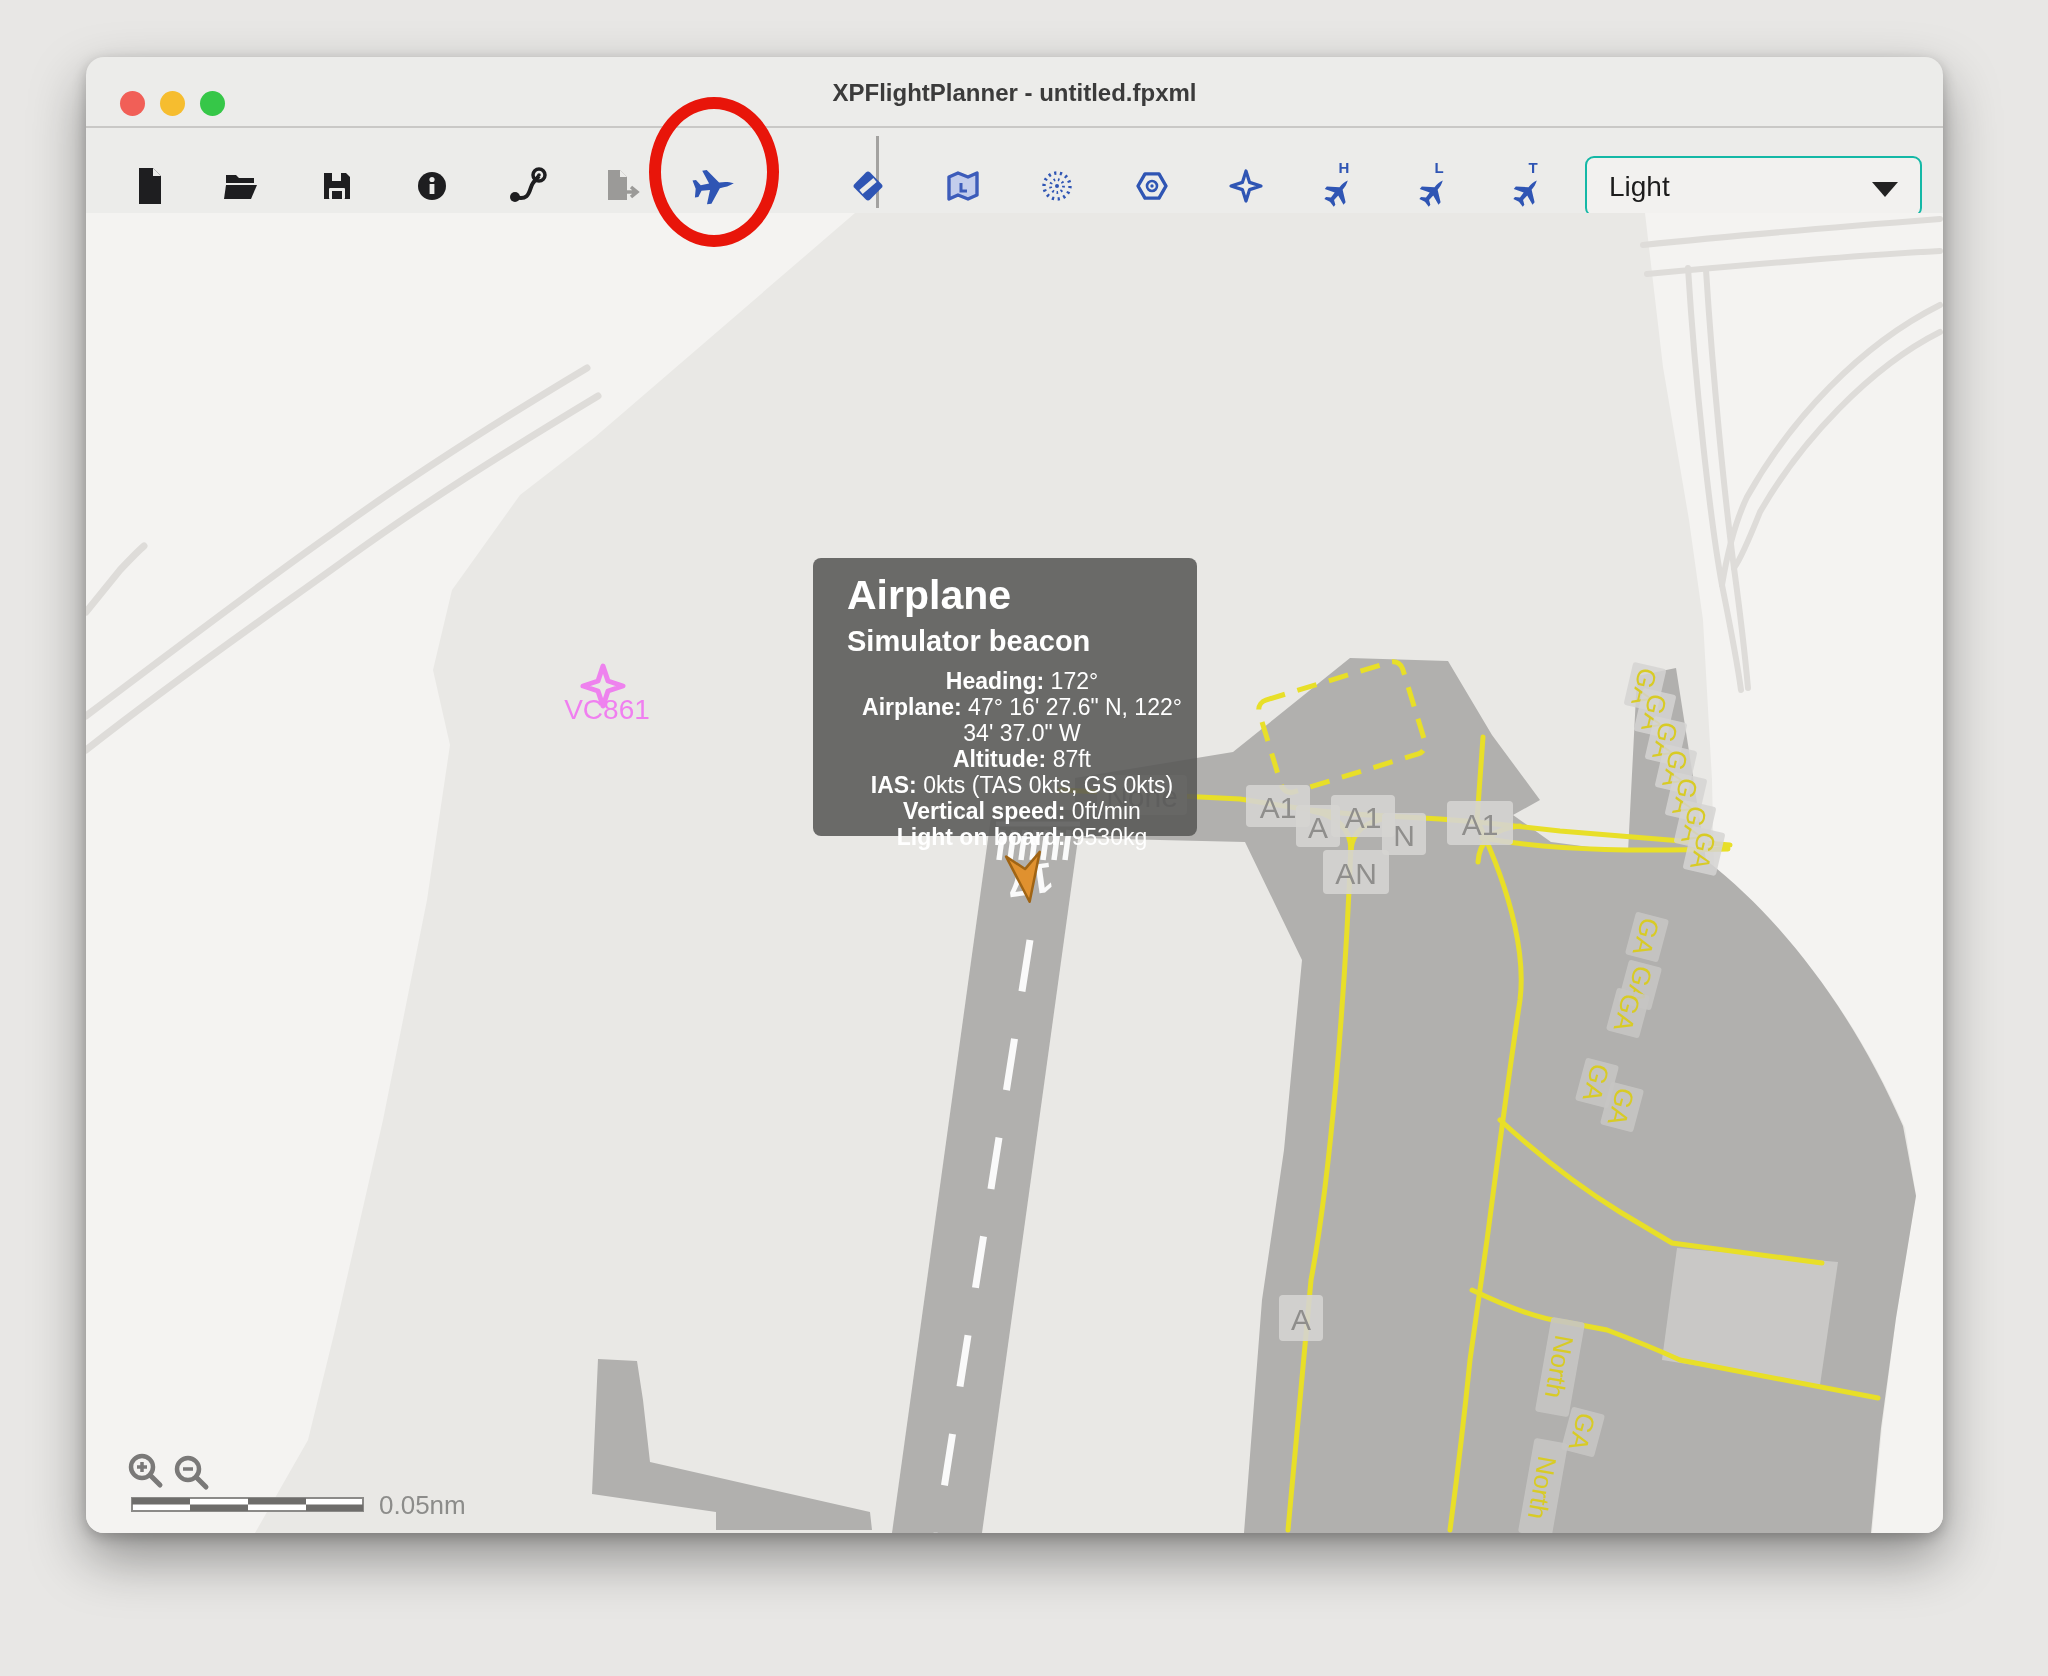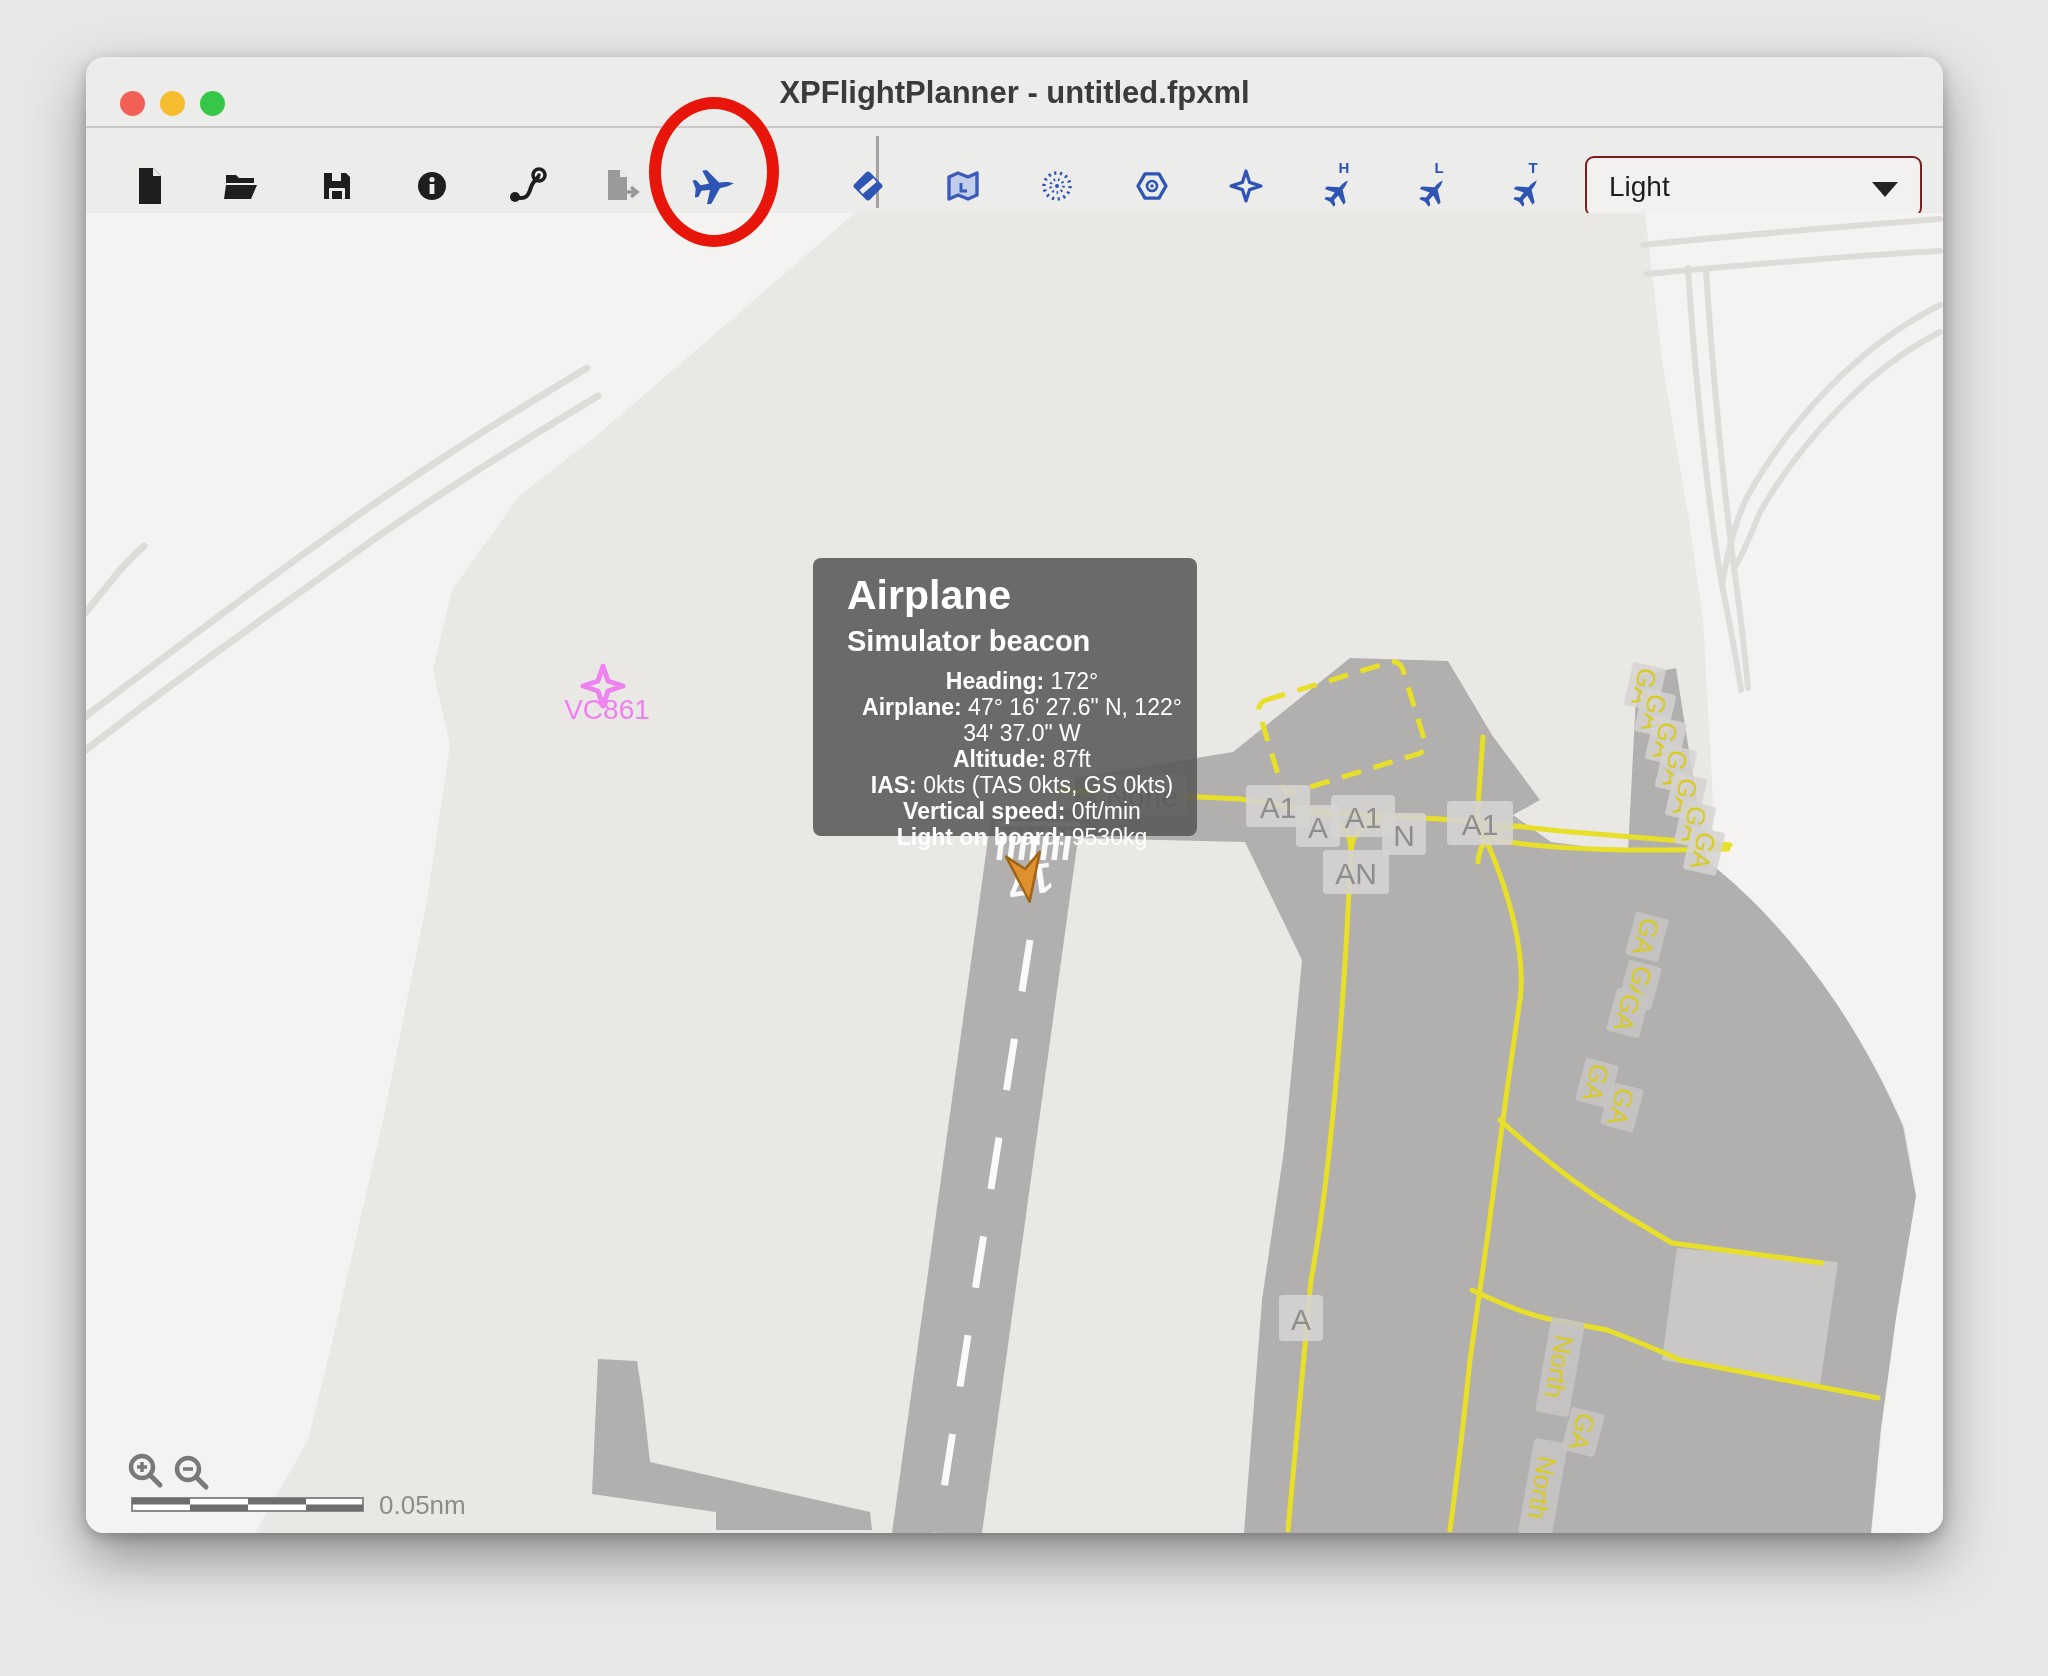--- a/index.html
+++ b/index.html
@@ -3,25 +3,25 @@
 <meta charset="utf-8">
 <style>
   html,body{margin:0;padding:0;}
   body{width:2048px;height:1676px;background:#e8e7e5;font-family:"Liberation Sans",sans-serif;position:relative;overflow:hidden;}
   .window{position:absolute;left:86px;top:57px;width:1857px;height:1476px;background:#ececea;border-radius:18px;box-shadow:0 25px 55px rgba(0,0,0,0.38),0 4px 14px rgba(0,0,0,0.22);overflow:hidden;}
   .titlebar{position:absolute;left:0;top:0;width:100%;height:69px;border-bottom:2px solid #c9c8c6;}
   .traffic{position:absolute;top:34px;width:25px;height:25px;border-radius:50%;}
   .t-red{left:34px;background:#f15f57;}
   .t-amber{left:74px;background:#f6bd2f;}
   .t-green{left:114px;background:#36c748;}
-  .title{position:absolute;left:0;top:0;width:100%;height:69px;line-height:72px;text-align:center;font-size:31px;font-weight:bold;color:#3b3b3b;}
+  .title{position:absolute;left:0;top:0;width:100%;height:69px;line-height:72px;text-align:center;font-size:24px;font-weight:bold;color:#3b3b3b;}
   .toolbar{position:absolute;left:0;top:71px;width:100%;height:85px;}
   .tool{position:absolute;width:56px;height:56px;top:30px;display:flex;align-items:center;justify-content:center;}
   .divider{position:absolute;left:790px;top:8px;width:3px;height:72px;background:#a3a2a0;}
-  .dropdown{position:absolute;left:1499px;top:28px;width:333px;height:57px;border:2px solid #7f1d1d;border-radius:9px;background:#f2f1ef;}
+  .dropdown{position:absolute;left:1499px;top:28px;width:333px;height:57px;border:2px solid #14b8a6;border-radius:9px;background:#f2f1ef;}
   .dropdown .val{position:absolute;left:22px;top:0;height:57px;line-height:57px;font-size:28px;color:#1c1c1c;}
   .dropdown .caret{position:absolute;right:22px;top:24px;width:0;height:0;border-left:13px solid transparent;border-right:13px solid transparent;border-top:15px solid #222;}
   .redcircle{position:absolute;left:563px;top:40px;width:106px;height:126px;border:12px solid #e8150a;border-radius:50%;z-index:40;}
   .mapwrap{position:absolute;left:0;top:156px;width:1857px;height:1320px;}
   .tooltip{position:absolute;left:727px;top:345px;width:384px;height:278px;background:rgba(88,88,87,0.88);border-radius:8px;color:#fff;z-index:30;padding:0;box-sizing:border-box;}
   .tooltip .tt-title{margin:14px 0 0 34px;font-size:41px;font-weight:bold;}
   .tooltip .tt-sub{margin:6px 0 10px 34px;font-size:29px;font-weight:bold;}
   .tooltip .tt-row{margin:0 0 0 34px;font-size:23px;line-height:26px;text-align:center;}
   .tooltip .tt-row b{font-weight:bold;}
   .zoomctl{position:absolute;z-index:20;}

